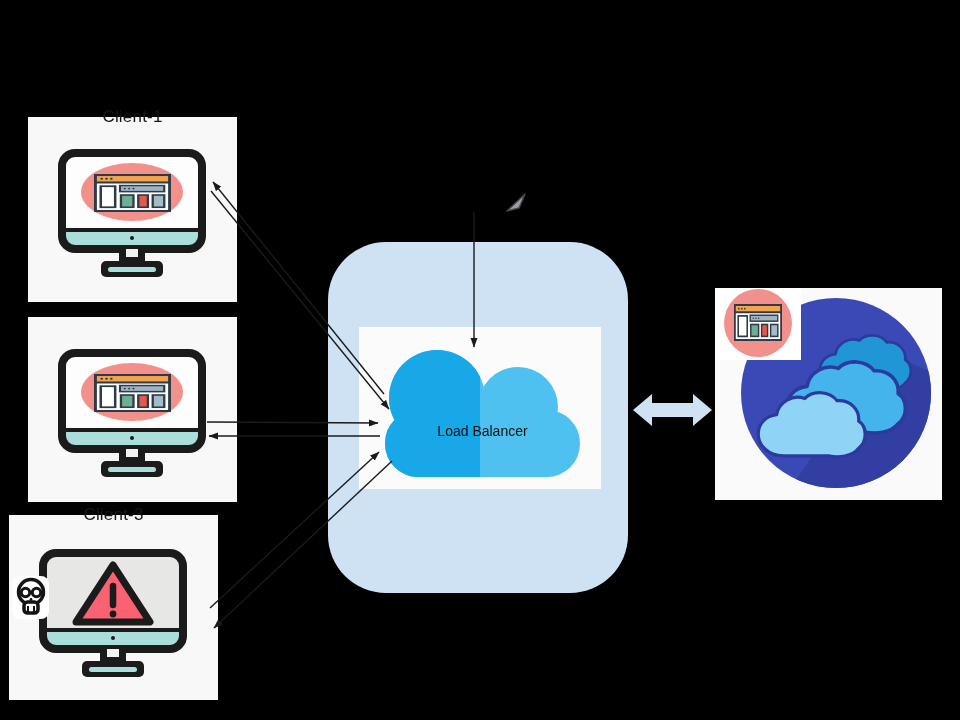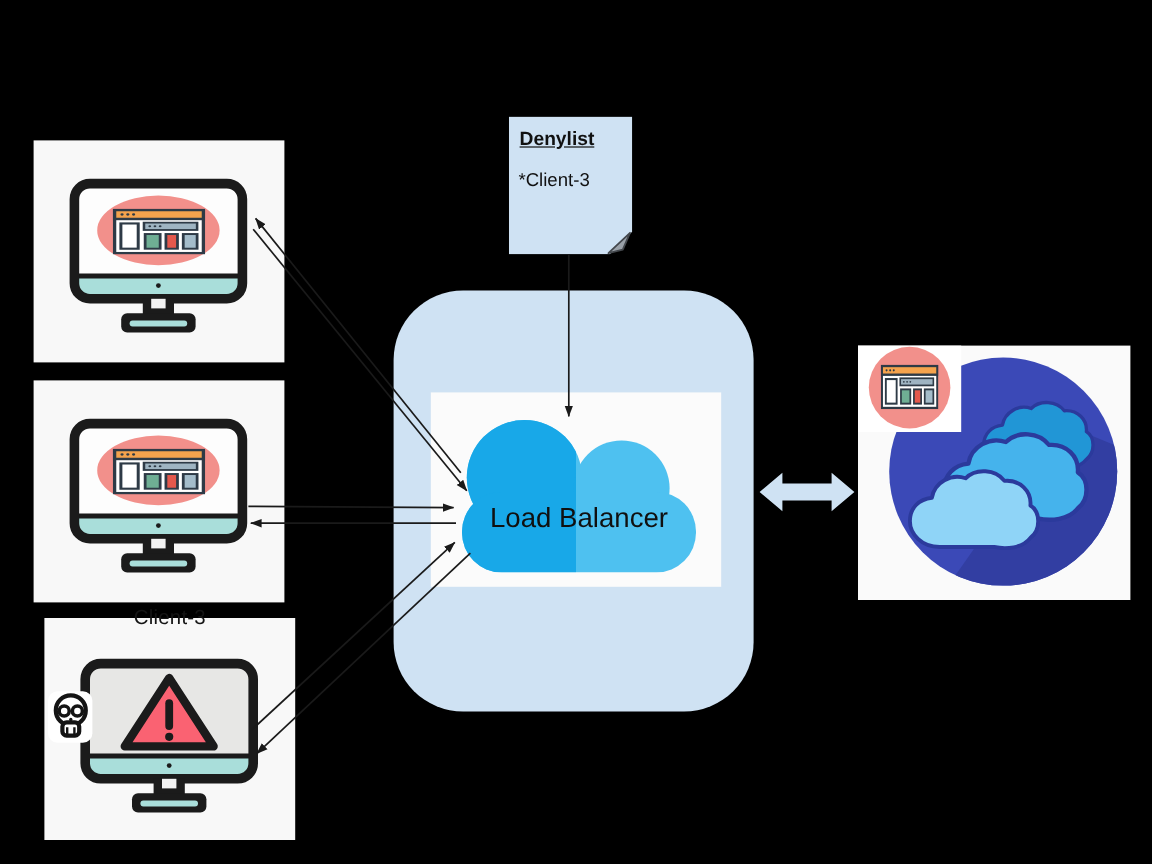--- a/index.html
+++ b/index.html
@@ -24,21 +24,21 @@
   }
   .note-title{margin:11px 0 0 9px;font-size:16px;font-weight:bold;text-decoration:underline;color:#111;}
   .note-entry{margin:16px 0 0 8px;font-size:15.5px;color:#111;}
   .note-fold{position:absolute;right:0;bottom:0;}
   
   .lb{position:absolute;left:328px;top:242px;width:300px;height:351px;background:var(--panel_blue);border-radius:58px;}
   .lb-inner{position:absolute;left:31px;top:85px;width:242px;height:162px;background:#fbfbfb;}
   .lb-cloud{position:absolute;left:57px;top:108px;}
   .lb-label{
     position:absolute;left:57px;top:179px;width:195px;text-align:center;
-    font-size:23px;line-height:21px;color:#101010;
+    font-size:14px;line-height:21px;color:#101010;
   }
   
   .dbl-arrow{position:absolute;left:632px;top:392px;}
   
   .service{position:absolute;left:715px;top:288px;width:227px;height:212px;background:#fafafa;}
   .svc-circle{position:absolute;left:24px;top:8px;}
   .badge{position:absolute;left:0;top:0;width:86px;height:72px;background:#ffffff;}
   
   .overlay{position:absolute;left:0;top:0;pointer-events:none;}
   .flow{stroke:var(--line);stroke-width:1.4px;fill:none;}
@@ -63,20 +63,21 @@
       <rect x="28" y="31" width="13" height="18" fill="#6FAE94" stroke="#2E3A46" stroke-width="2.4"></rect>
       <rect x="46" y="31" width="10" height="18" fill="#E4584C" stroke="#2E3A46" stroke-width="2.4"></rect>
       <rect x="61" y="31" width="12" height="18" fill="#A4BCCA" stroke="#2E3A46" stroke-width="2.4"></rect>
     </symbol>
   </defs>
 </svg>
 
 <div class="stage">
 
   <div class="client" style="left:28px;top:117px">
+    <div class="client-label">Client-1</div>
     <div class="monitor-slot">
   <svg width="150" height="130" viewBox="0 0 150 130">
     <rect x="5" y="5" width="140" height="96" rx="13" fill="#fdfdfd"></rect>
     <ellipse cx="75" cy="44" rx="51" ry="29" fill="var(--pink)"></ellipse>
     <use href="#sym-browser" xlink:href="#sym-browser" x="37" y="26" width="77" height="38"></use>
     <rect x="7" y="82" width="136" height="16" fill="var(--teal)"></rect>
     <line x1="6" y1="82" x2="144" y2="82" stroke="#1b1b1b" stroke-width="4"></line>
     <circle cx="75" cy="90" r="2" fill="#1b1b1b"></circle>
     <rect x="5" y="5" width="140" height="96" rx="13" fill="none" stroke="#1b1b1b" stroke-width="8"></rect>
     <rect x="62" y="101" width="26" height="13" fill="#1b1b1b"></rect>
@@ -98,21 +99,21 @@
     <circle cx="75" cy="90" r="2" fill="#1b1b1b"></circle>
     <rect x="5" y="5" width="140" height="96" rx="13" fill="none" stroke="#1b1b1b" stroke-width="8"></rect>
     <rect x="62" y="101" width="26" height="13" fill="#1b1b1b"></rect>
     <rect x="69" y="101" width="12" height="8" fill="#f2f2f2"></rect>
     <rect x="44" y="113" width="62" height="16" rx="5" fill="#1b1b1b"></rect>
     <rect x="51" y="119" width="48" height="5" rx="2.5" fill="var(--teal)"></rect>
   </svg>
 </div>
   </div>
 
-  <div class="client" style="left:37px;top:515px">
+  <div class="client" style="left:9px;top:515px">
     <div class="client-label">Client-3</div>
     <div class="monitor-slot" style="top:33px">
   <svg width="150" height="130" viewBox="0 0 150 130">
     <rect x="5" y="5" width="140" height="96" rx="13" fill="#e7e7e5"></rect>
     <path d="M75,17 L112,74 L38,74 Z" fill="var(--warning_red)" stroke="#1b1b1b" stroke-width="7" stroke-linejoin="round"></path>
     <line x1="75" y1="38" x2="75" y2="57" stroke="#1b1b1b" stroke-width="6.5" stroke-linecap="round"></line>
     <circle cx="75" cy="66" r="3.4" fill="#1b1b1b"></circle>
     <rect x="7" y="82" width="136" height="16" fill="var(--teal)"></rect>
     <line x1="6" y1="82" x2="144" y2="82" stroke="#1b1b1b" stroke-width="4"></line>
     <circle cx="75" cy="90" r="2" fill="#1b1b1b"></circle>
@@ -128,24 +129,20 @@
       <circle cx="19" cy="19" r="12.5" fill="#ffffff" stroke="#141414" stroke-width="3.5"></circle>
       <rect x="12" y="29" width="14" height="11" rx="3.5" fill="#ffffff" stroke="#141414" stroke-width="3.5"></rect>
       <circle cx="13.5" cy="19.5" r="4.2" fill="#ffffff" stroke="#141414" stroke-width="3"></circle>
       <circle cx="24.5" cy="19.5" r="4.2" fill="#ffffff" stroke="#141414" stroke-width="3"></circle>
       <circle cx="19" cy="26.5" r="1.4" fill="#141414"></circle>
       <line x1="16" y1="33" x2="16" y2="39" stroke="#141414" stroke-width="2"></line>
       <line x1="22" y1="33" x2="22" y2="39" stroke="#141414" stroke-width="2"></line>
     </svg>
   </div>
 
-  <div class="note">
-    <div class="note-title">Denylist</div>
-    <div class="note-entry">*Client-3</div>
-  </div>
   <svg class="abs note-fold" style="left:506px;top:193px" width="20" height="19">
     <path d="M1,18 L19,1 L13,15 Z" fill="#9aa1a8" stroke="#44484d" stroke-width="1.5" stroke-linejoin="round"></path>
   </svg>
 
   <div class="lb">
     <div class="lb-inner"></div>
     <svg class="lb-cloud" width="195" height="127" viewBox="0 0 195 127">
       <defs>
         <g id="lbshape">
           <circle cx="52" cy="48" r="48"></circle>

